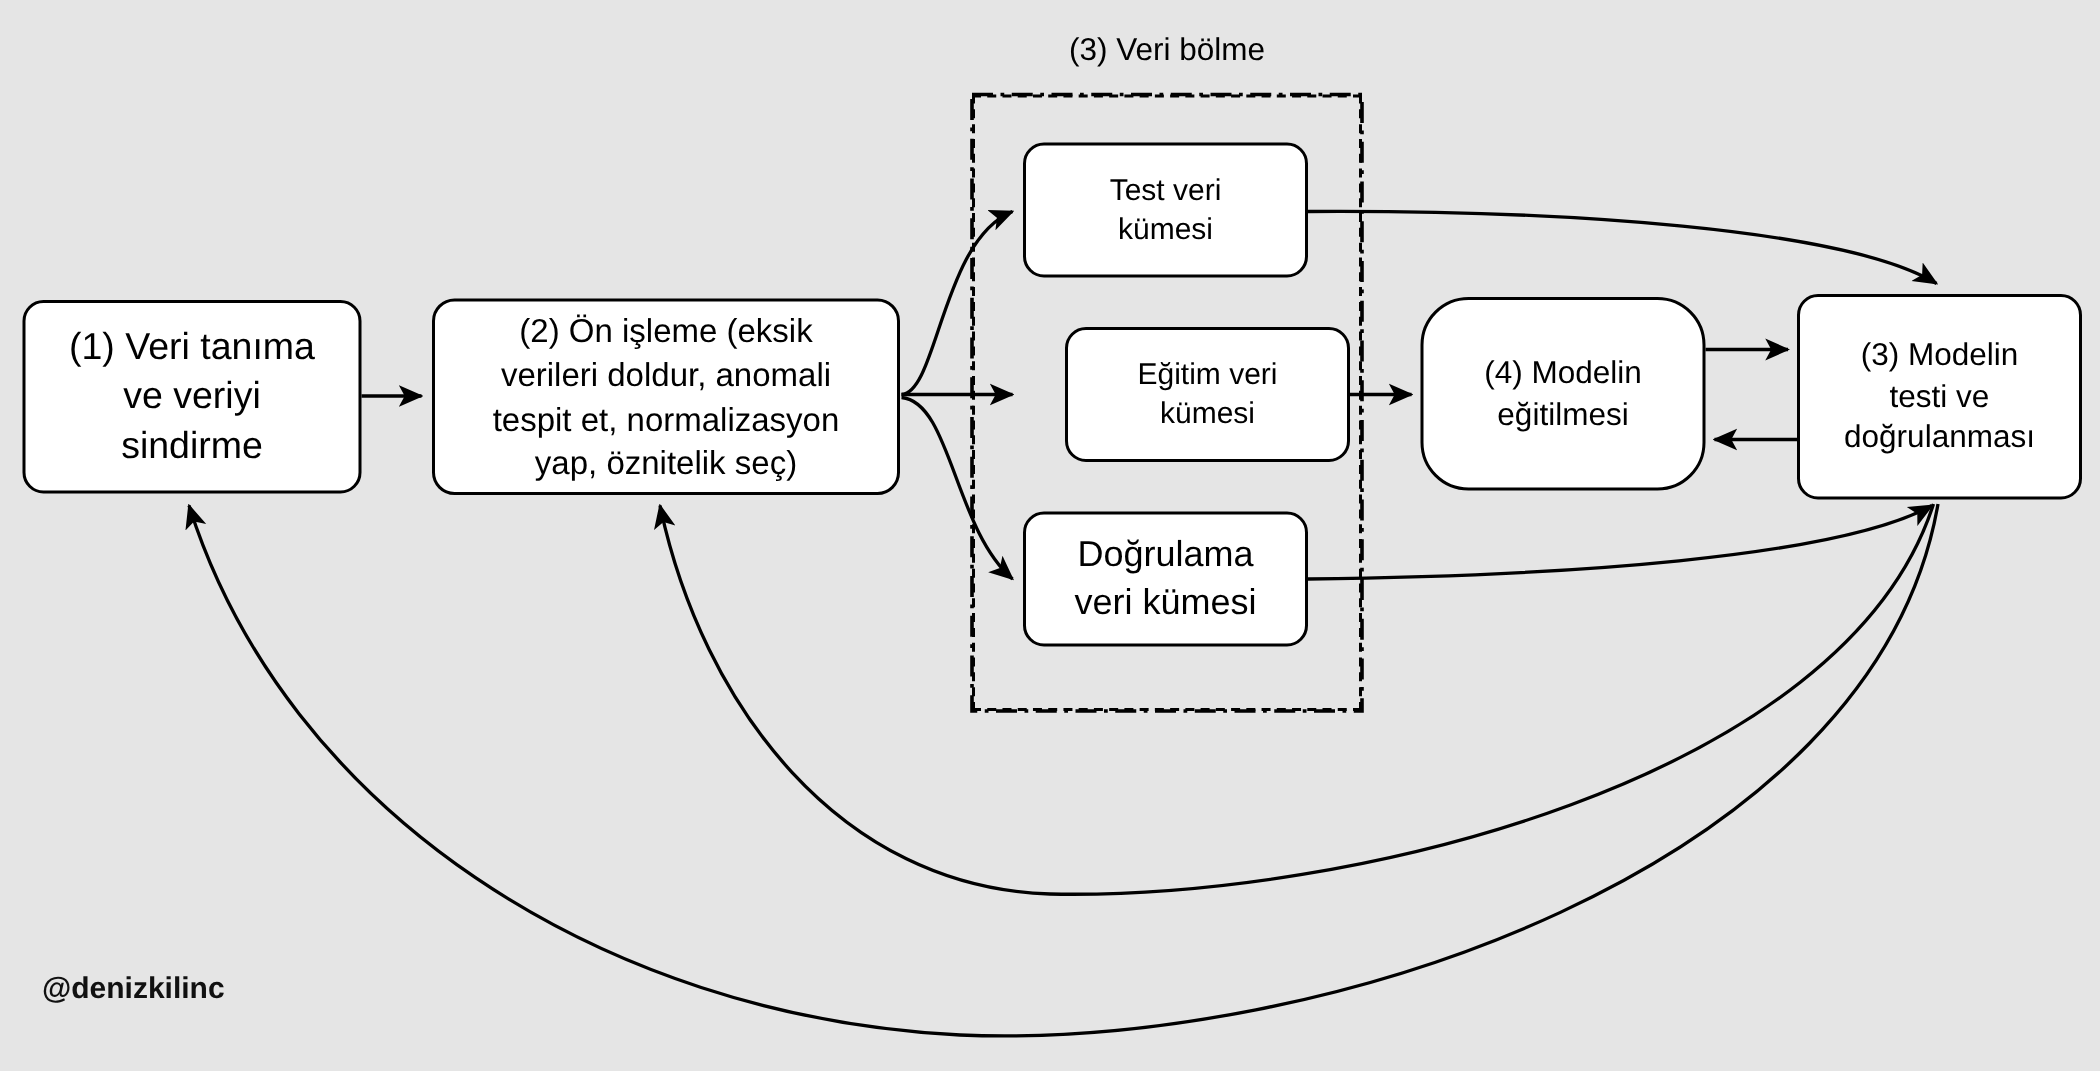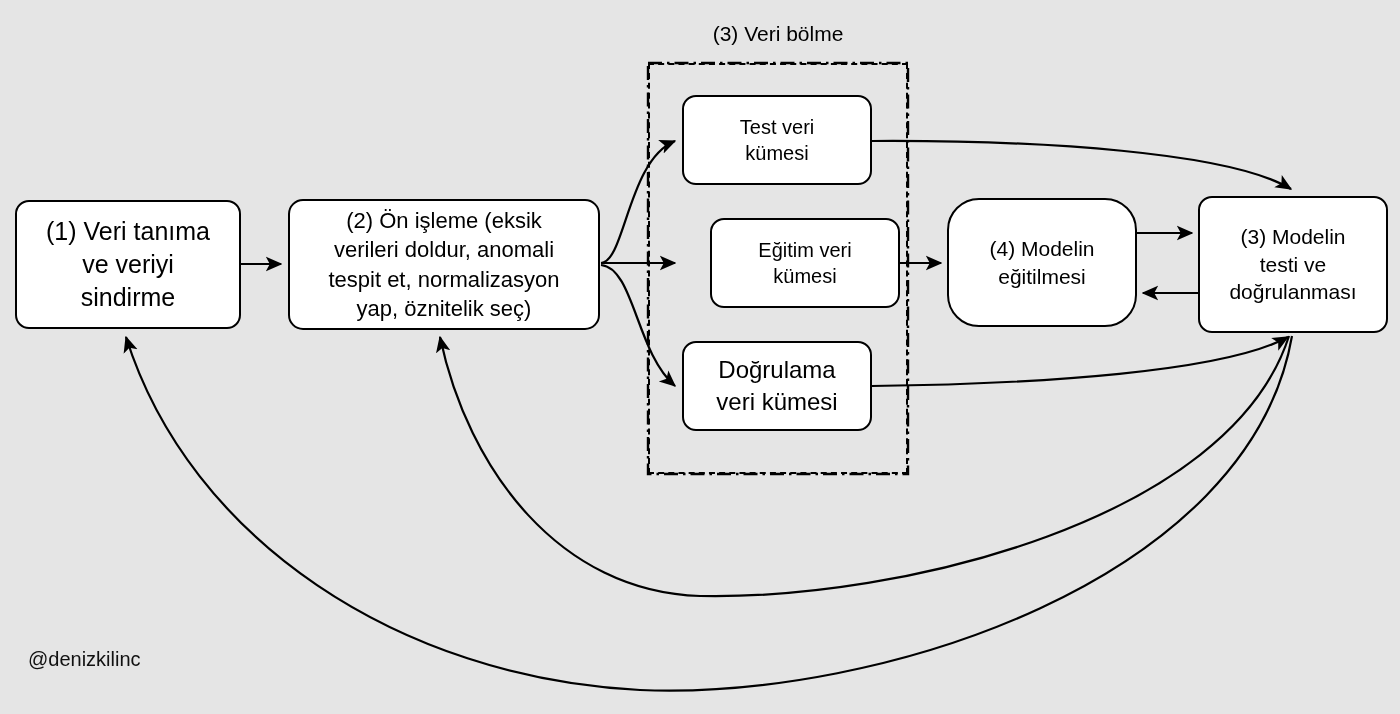--- a/index.html
+++ b/index.html
@@ -69,20 +69,21 @@
     text-align: center;
     font-size: 21px;
     color: #000000;
   }
   #watermark {
     position: absolute;
     left: 28px;
     top: 648px;
     font-size: 20px;
     color: #111111;
+    font-weight: bold;
   }
 </style>
 </head>
 <body>
 
 <div id="canvas">
 
   <div id="split-region"></div>
 
   <svg class="layer" viewBox="0 0 1400 714">

